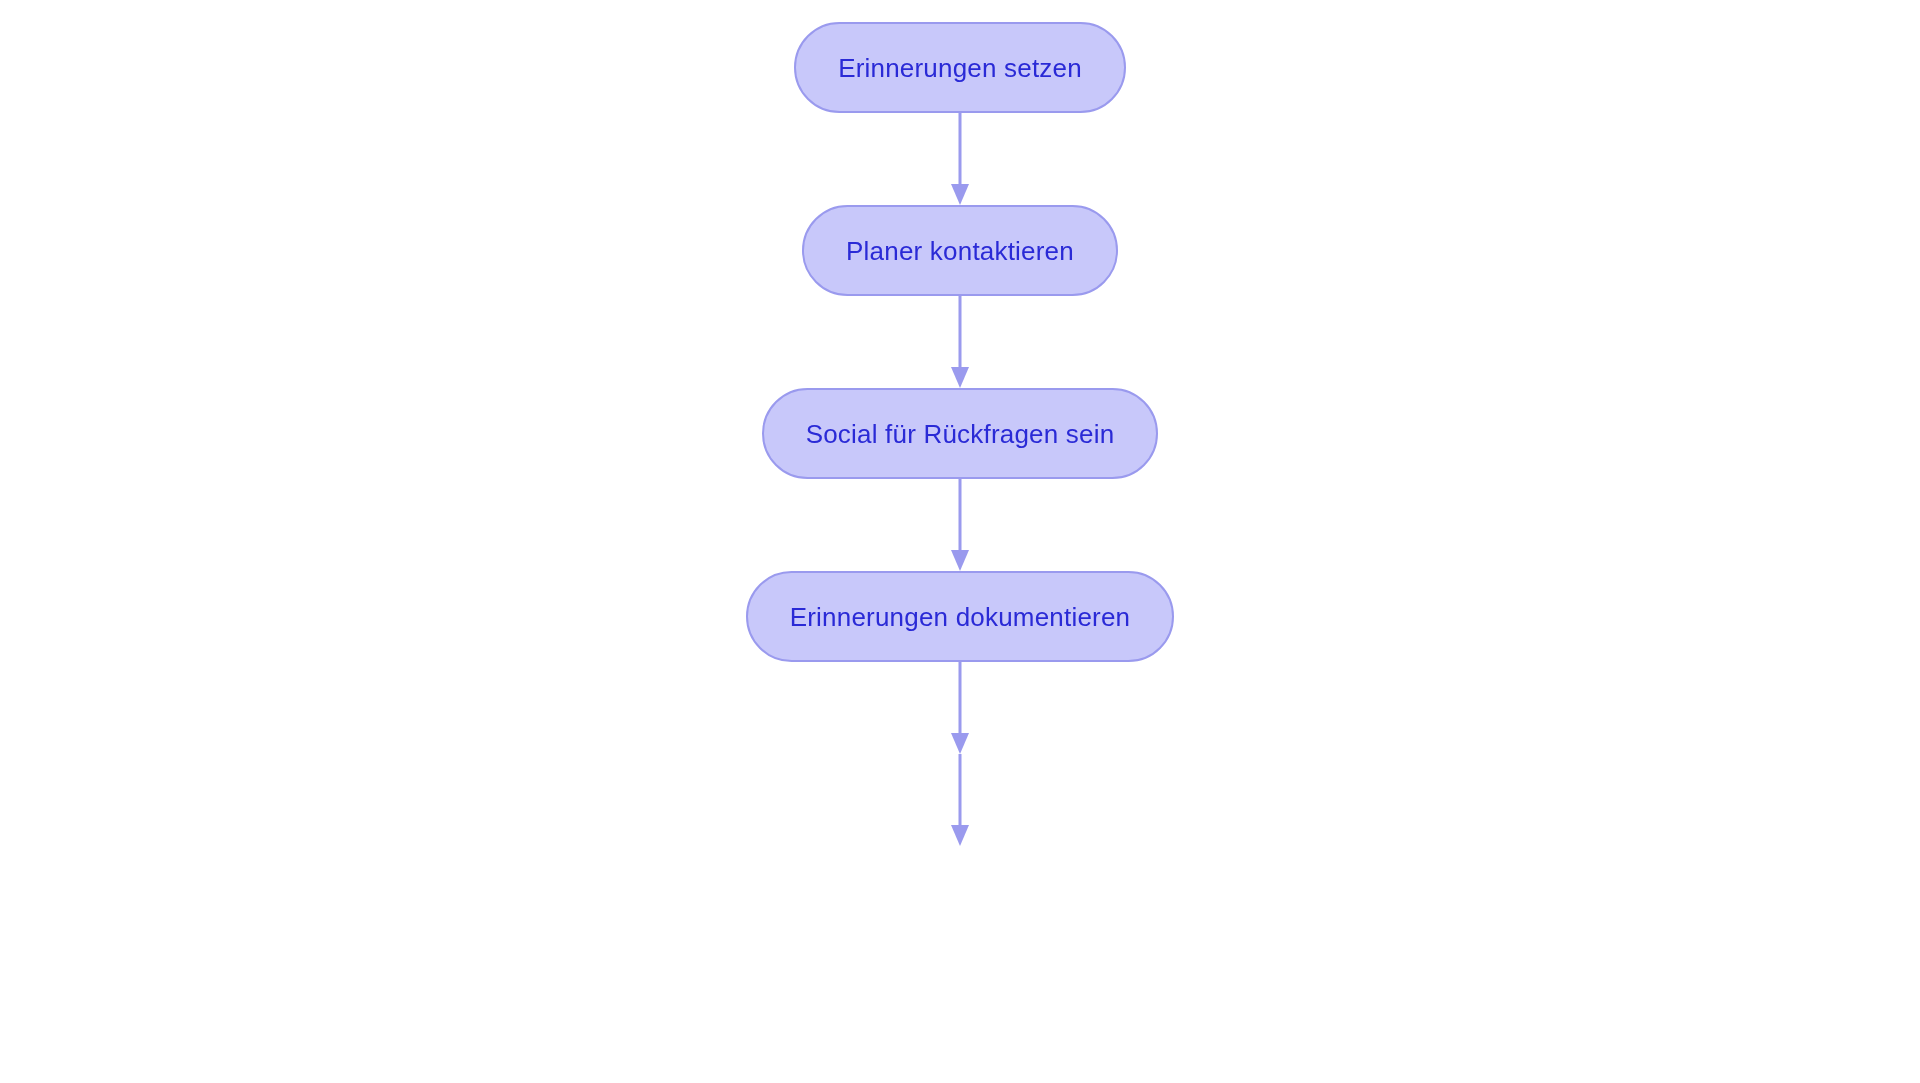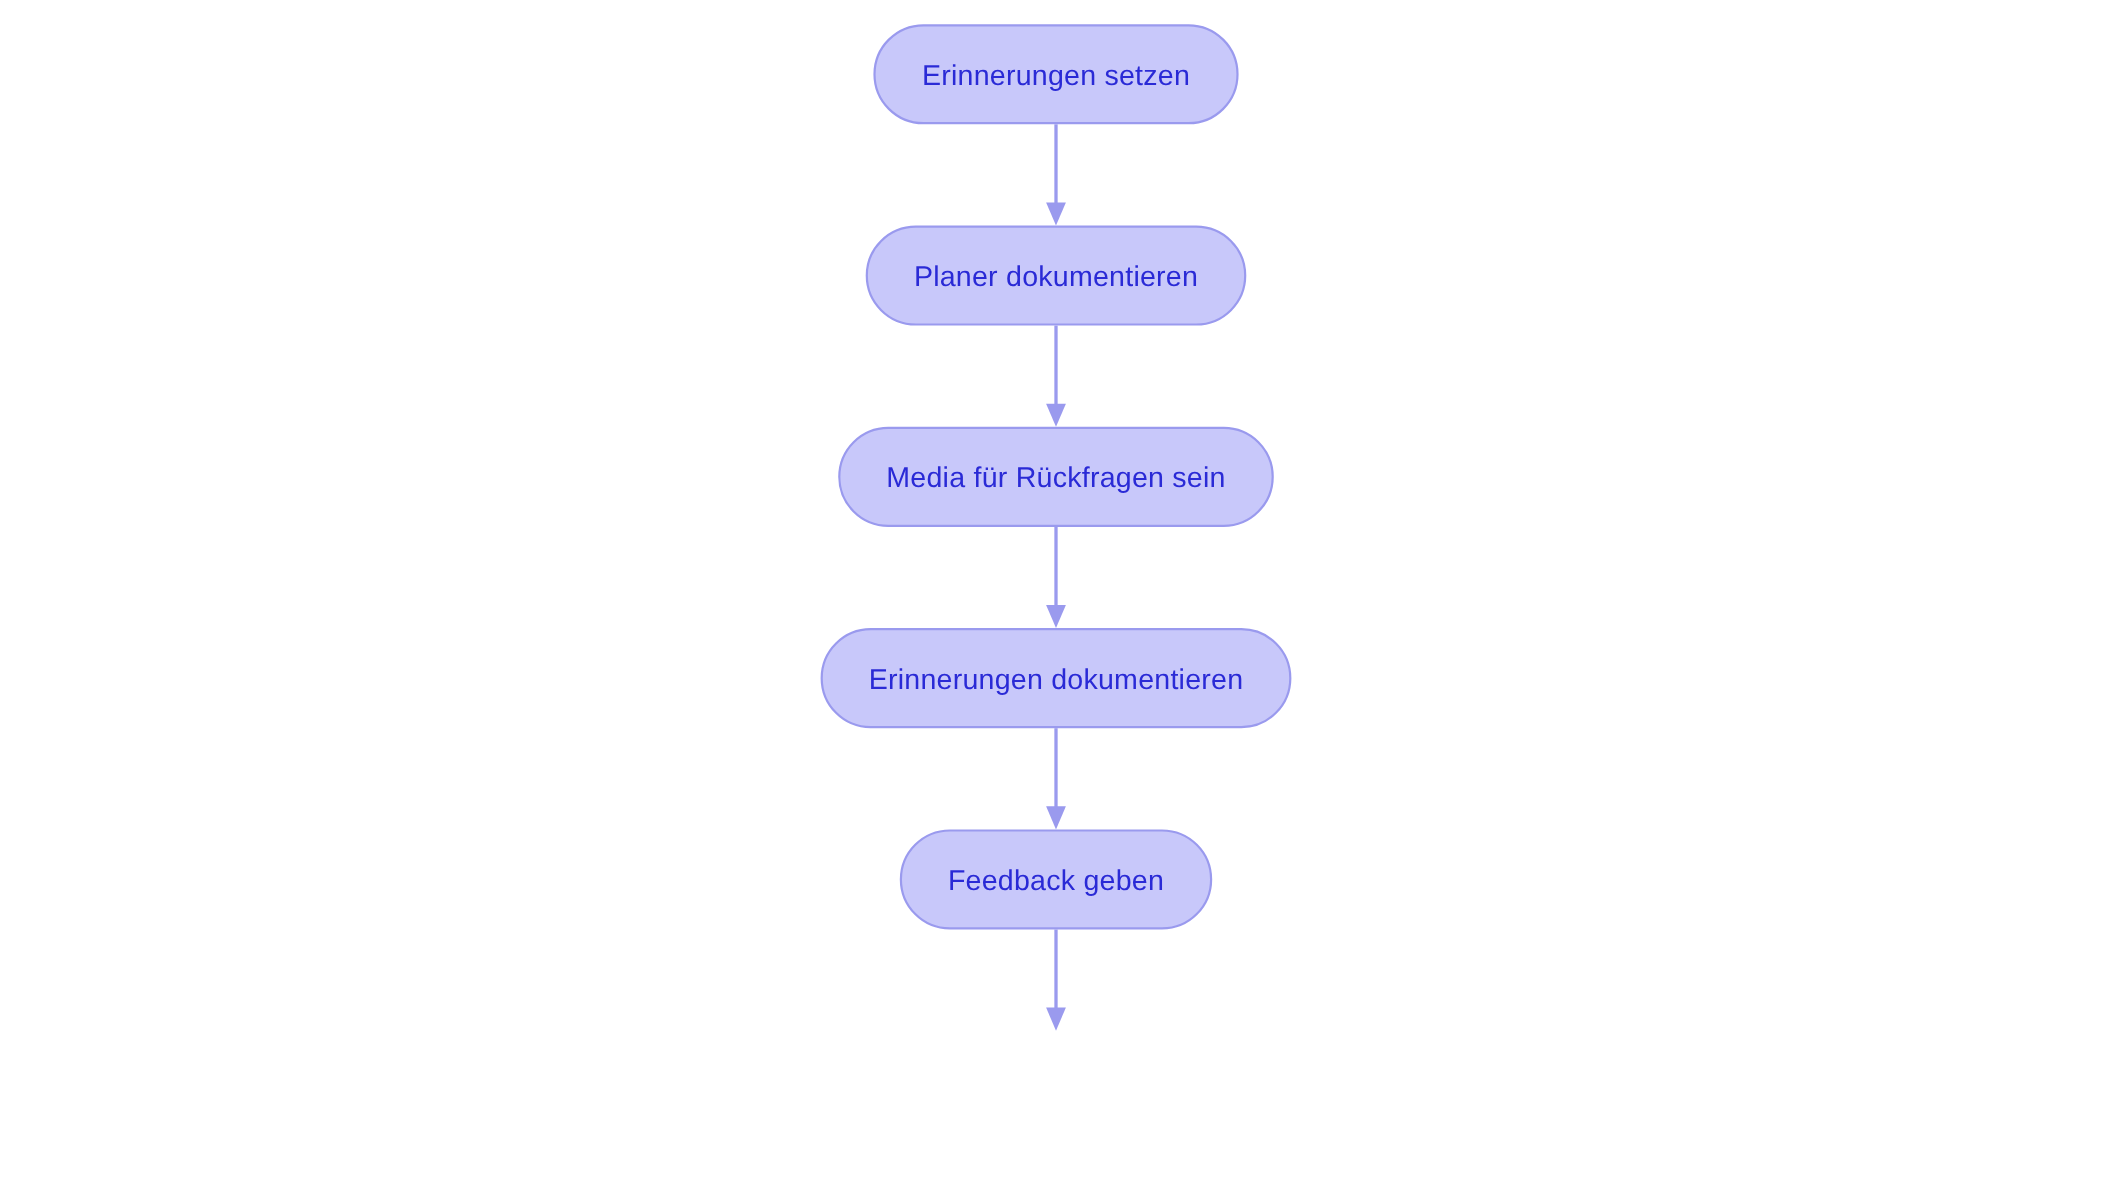--- a/index.html
+++ b/index.html
@@ -95,49 +95,46 @@
     <div class="node">
       <span class="node-label">Erinnerungen setzen</span>
     </div>
 
     <div class="connector">
       <span class="edge-line"></span>
       <span class="edge-arrowhead"></span>
     </div>
 
     <div class="node">
-      <span class="node-label">Planer dokumentieren</span>
+      <span class="node-label">Planer kontaktieren</span>
     </div>
 
     <div class="connector">
       <span class="edge-line"></span>
       <span class="edge-arrowhead"></span>
     </div>
 
     <div class="node">
-      <span class="node-label">Media für Rückfragen sein</span>
+      <span class="node-label">Social für Rückfragen sein</span>
     </div>
 
     <div class="connector">
       <span class="edge-line"></span>
       <span class="edge-arrowhead"></span>
     </div>
 
     <div class="node">
       <span class="node-label">Erinnerungen dokumentieren</span>
     </div>
 
     <div class="connector">
       <span class="edge-line"></span>
       <span class="edge-arrowhead"></span>
     </div>
 
-    <div class="node">
-      <span class="node-label">Feedback geben</span>
-    </div>
 
     <div class="connector">
       <span class="edge-line"></span>
       <span class="edge-arrowhead"></span>
     </div>
 
 
   </div>
 </div>
 

